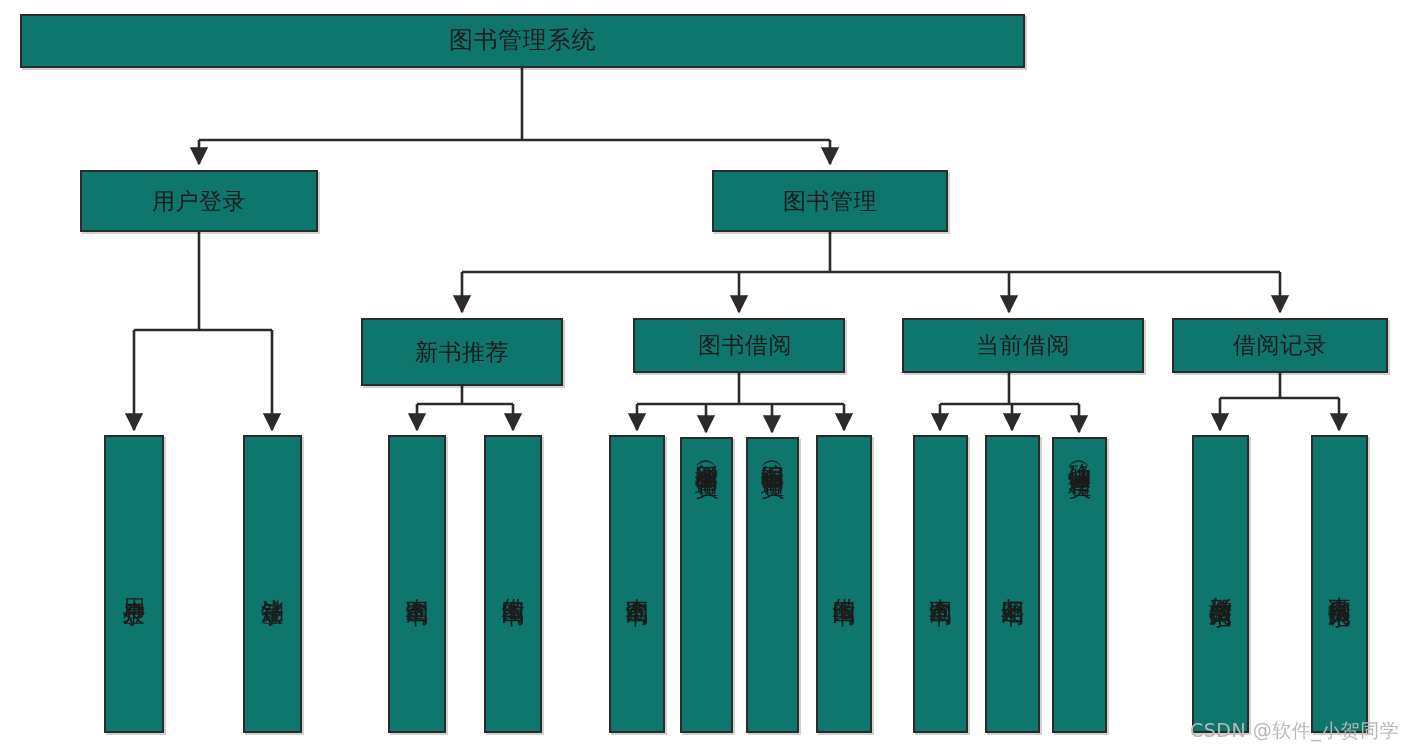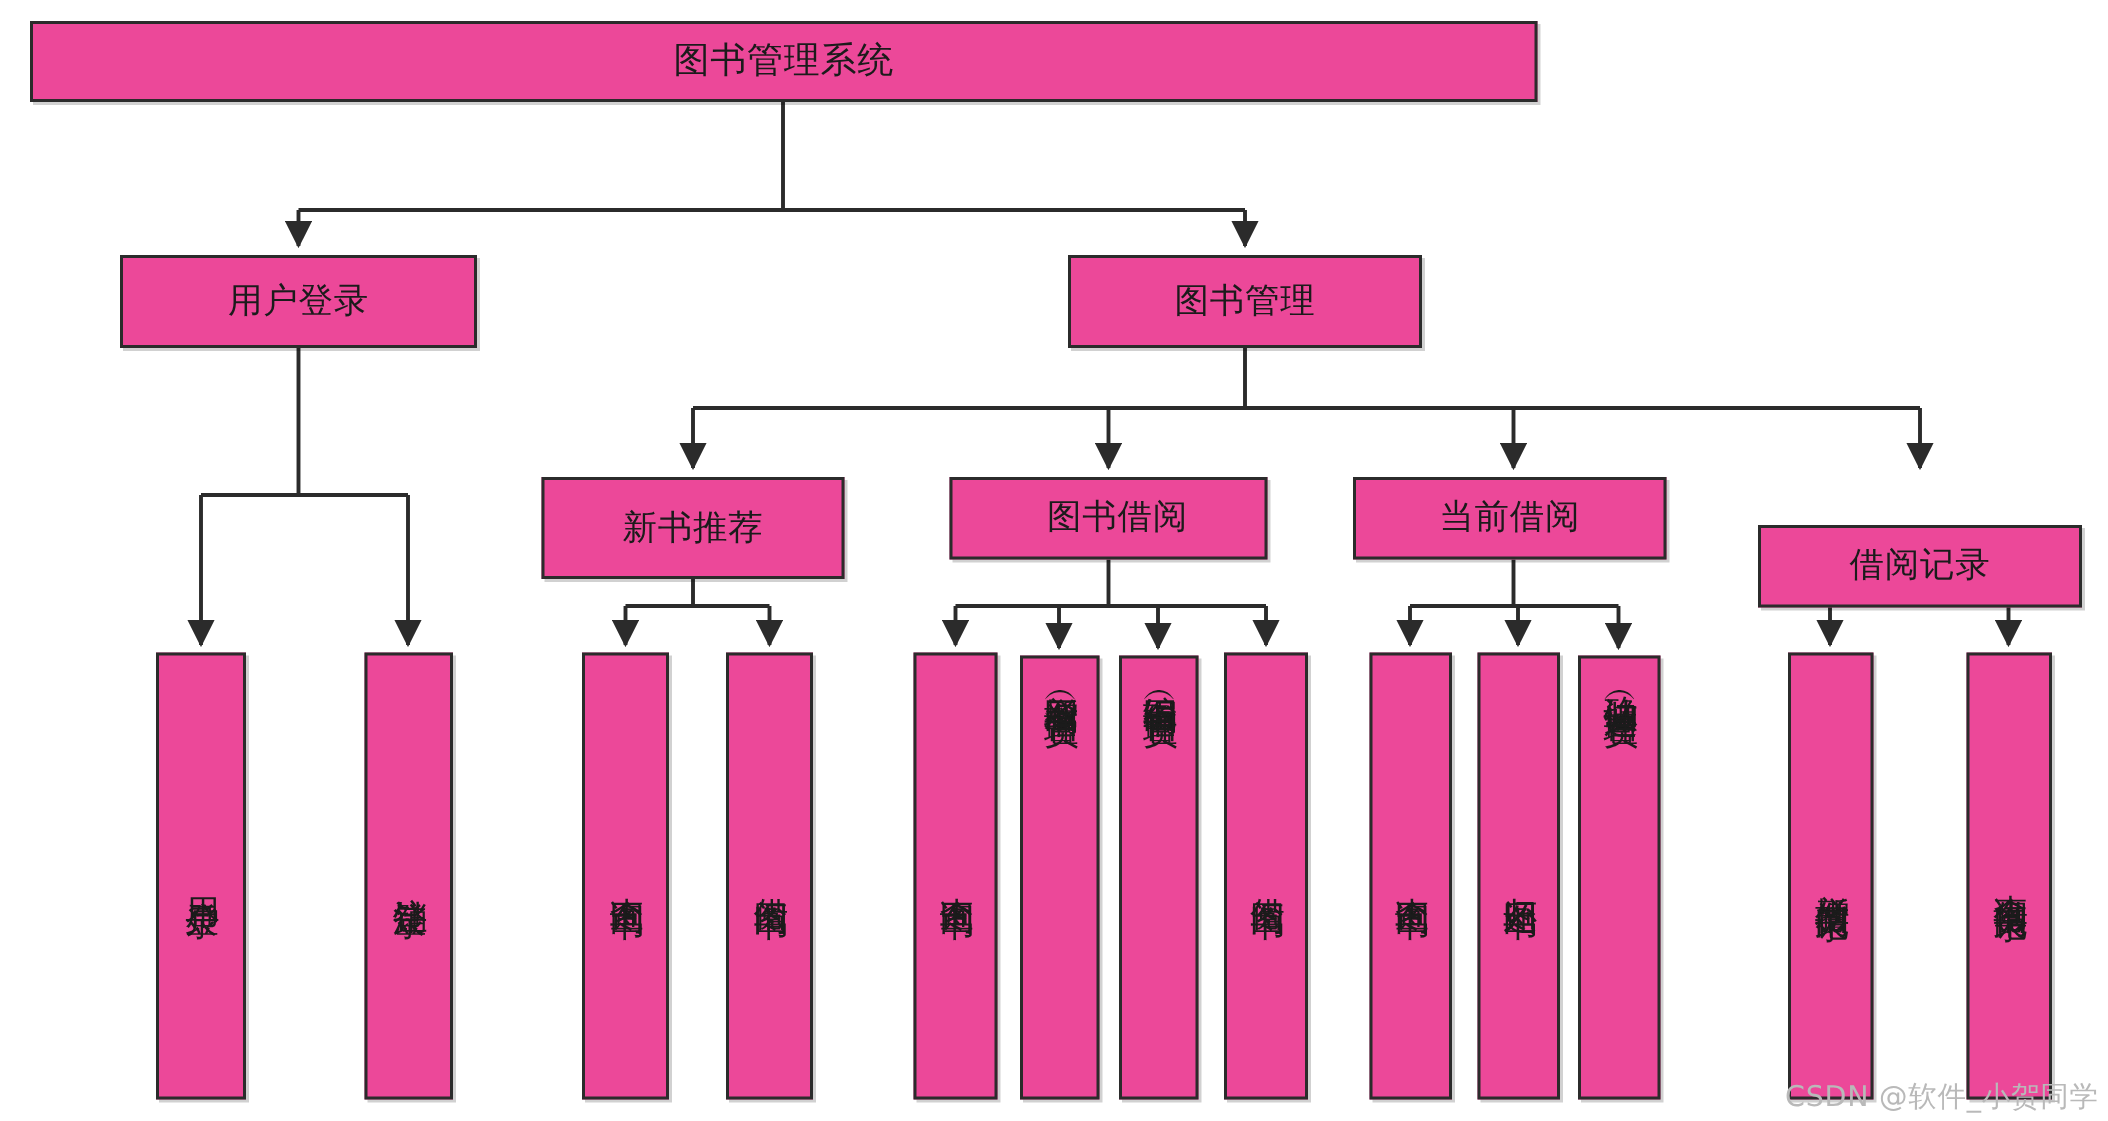--- a/index.html
+++ b/index.html
@@ -22,21 +22,21 @@
     position: absolute;
     left: 0;
     top: 0;
     width: 1405px;
     height: 747px;
     display: block;
   }
   .node-box {
     position: absolute;
     box-sizing: border-box;
-    background: #ec4899;
+    background: #0f766e;
     border: 2px solid #2b2b2b;
     box-shadow: 2px 2px 0 rgba(0,0,0,0.18);
     display: flex;
     align-items: center;
     justify-content: center;
     overflow: hidden;
   }
   .node-label {
     color: #1b1b1b;
     text-align: center;
@@ -142,24 +142,24 @@
   <div class="node-box" id="node-l2-1" style="left: 712px; top: 170px; width: 236px; height: 62px;">
     <span class="node-label h-label">图书管理</span>
   </div>
 
   <div class="node-box" id="node-l3-0" style="left: 361px; top: 318px; width: 202px; height: 68px;">
     <span class="node-label h-label">新书推荐</span>
   </div>
   <div class="node-box" id="node-l3-1" style="left: 633px; top: 318px; width: 212px; height: 55px; padding-left: 12px;">
     <span class="node-label h-label">图书借阅</span>
   </div>
-  <div class="node-box" id="node-l3-2" style="left: 902px; top: 318px; width: 209px; height: 55px; align-items: center;">
+  <div class="node-box" id="node-l3-2" style="left: 902px; top: 318px; width: 242px; height: 55px; align-items: center;">
     <span class="node-label h-label">当前借阅</span>
   </div>
-  <div class="node-box" id="node-l3-3" style="left: 1172px; top: 318px; width: 216px; height: 55px; margin-top: 32px;">
+  <div class="node-box" id="node-l3-3" style="left: 1172px; top: 318px; width: 216px; height: 55px;">
     <span class="node-label h-label">借阅记录</span>
   </div>
 
   <div class="node-box v-box centered" id="node-leaf-0" style="left: 104px; top: 435px; width: 60px; height: 298px;">
     <span class="node-label v-label">用户登录</span>
   </div>
   <div class="node-box v-box centered" id="node-leaf-1" style="left: 243px; top: 435px; width: 59px; height: 298px;">
     <span class="node-label v-label">注销登录</span>
   </div>
   <div class="node-box v-box centered" id="node-leaf-2" style="left: 388px; top: 435px; width: 58px; height: 298px;">

